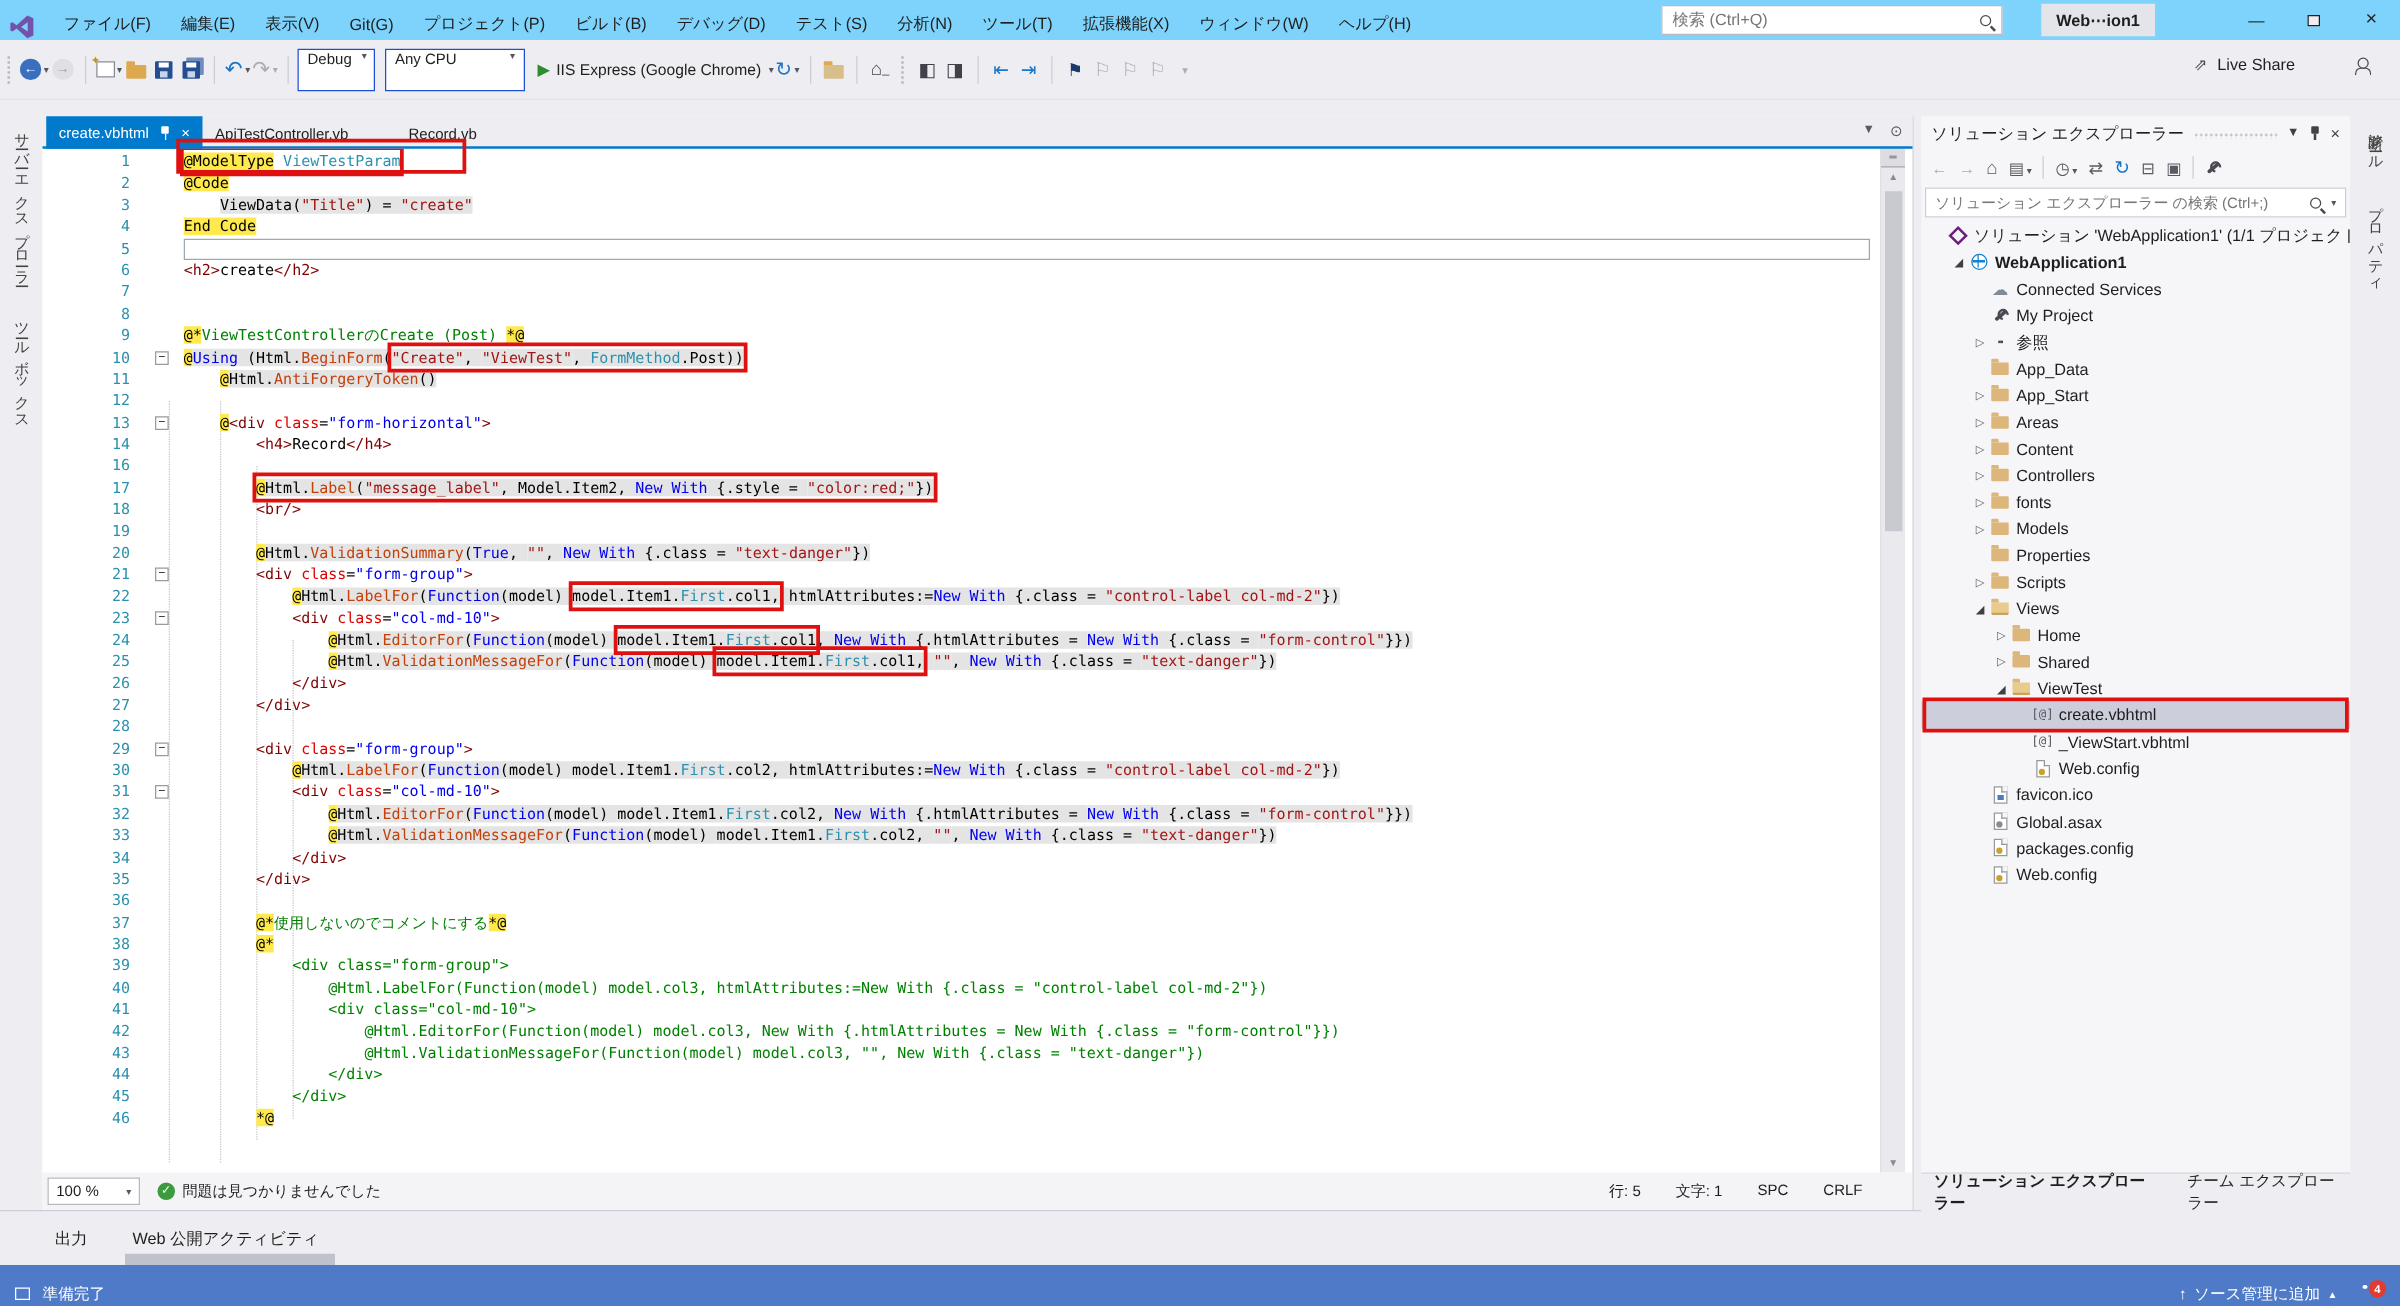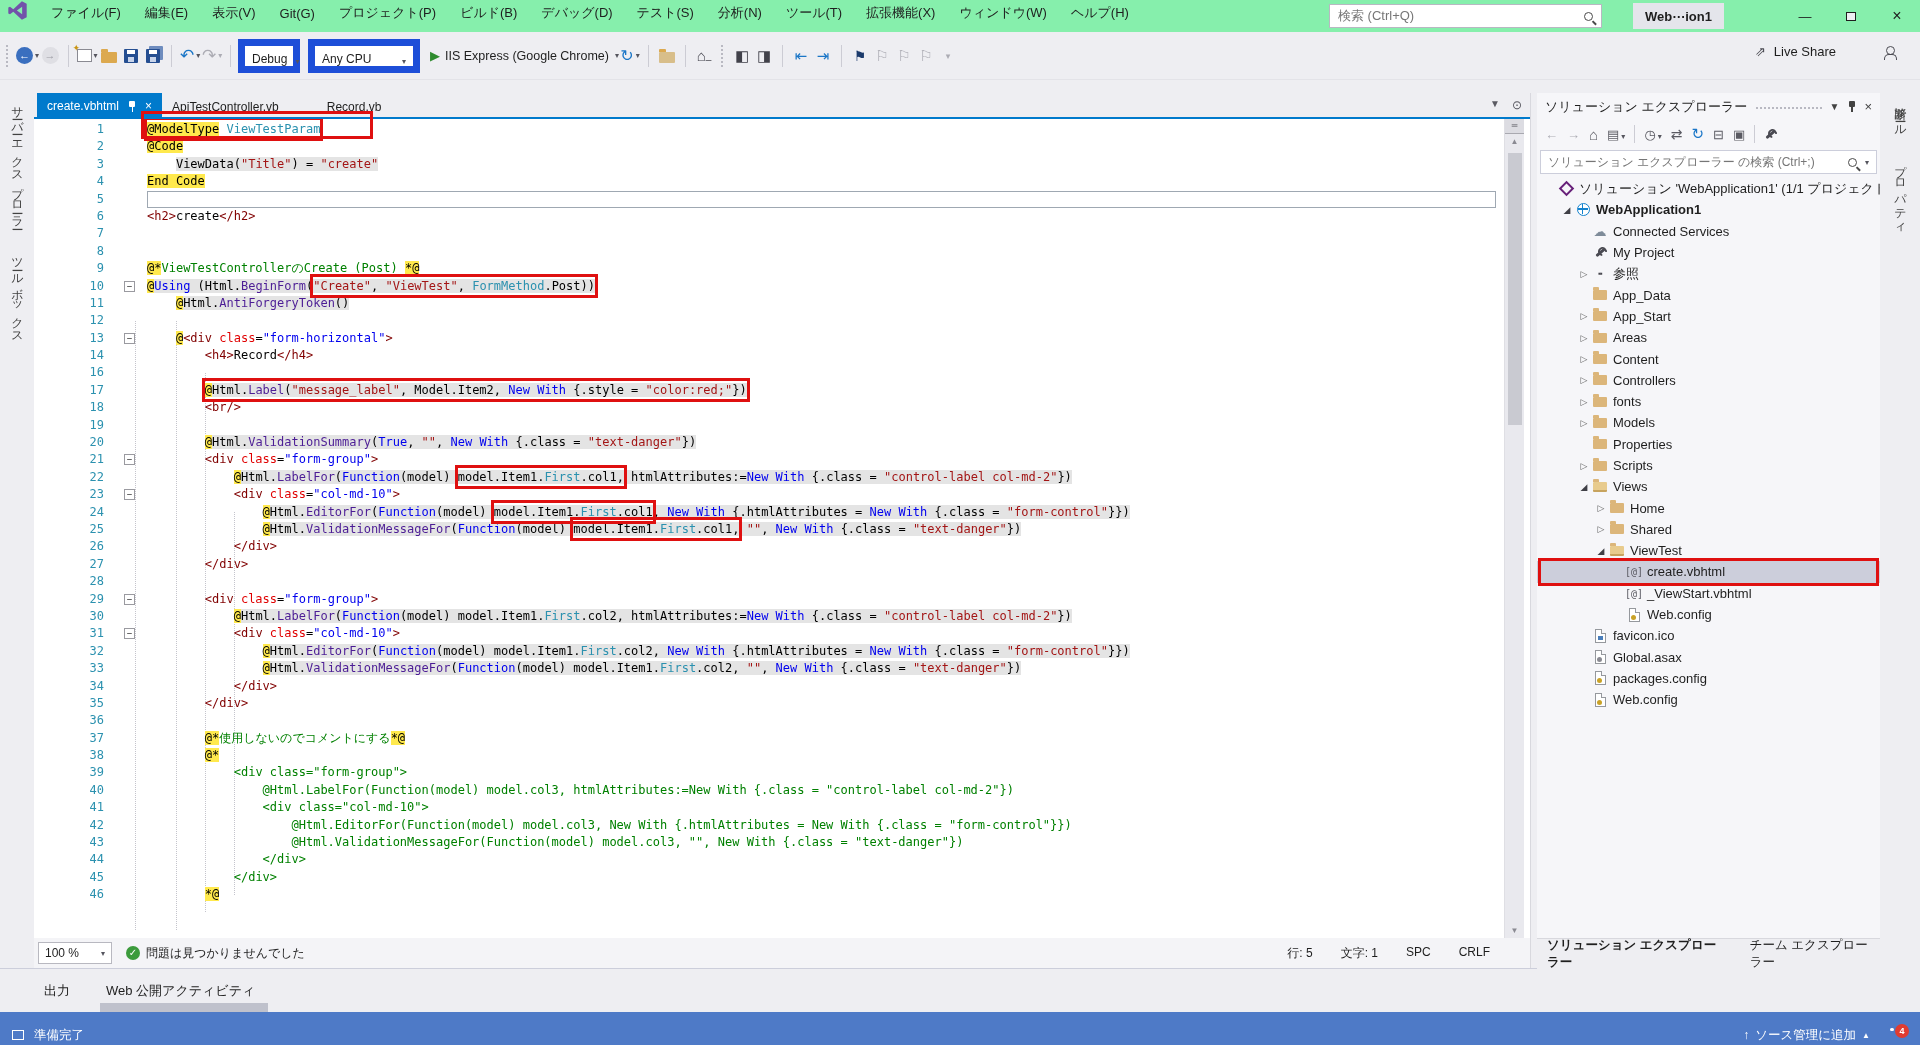--- a/index.html
+++ b/index.html
@@ -1,19 +1,19 @@
 <!DOCTYPE html>
 <html><head>
 <meta charset="utf-8">
 <style>
   *{margin:0;padding:0;box-sizing:border-box}
   html,body{width:1920px;height:1045px;overflow:hidden;font-family:"Liberation Sans",sans-serif;background:#EEEEF2;position:relative}
   .abs{position:absolute}
   
-  #titlebar{left:0;top:0;width:1920px;height:32px;background:#86efac;display:flex;align-items:flex-start}
+  #titlebar{left:0;top:0;width:1920px;height:32px;background:#7dd3fc;display:flex;align-items:flex-end}
   #vslogo{width:34px;display:flex;justify-content:center;align-items:center}
   #menu-items{display:flex;align-items:center;gap:2px;margin-left:6px}
   .mi{padding:4px 11px;font-size:13px;color:#1E1E1E;white-space:nowrap}
   #qsearch{position:absolute;left:1329px;top:4px;width:273px;height:24px;background:#fff;border:1px solid #B8B8C2;display:flex;align-items:center;padding:0 8px;color:#767676;font-size:13px}
   #qsearch .ph{flex:1}
   .mag{width:9px;height:9px;border:1.5px solid #4A4A4A;border-radius:50%;position:relative;flex:none}
   .mag::after{content:"";position:absolute;width:5px;height:1.5px;background:#4A4A4A;transform:rotate(45deg);left:7px;top:9px}
   #wintitle{position:absolute;left:1633px;top:3px;height:26px;padding:0 12px;display:flex;align-items:center;font-size:13px;font-weight:bold;color:#1E1E1E;background:#E4E5EB}
   #winbtns{position:absolute;right:0;top:0;height:32px;display:flex}
   .wb{width:46px;height:32px;display:flex;align-items:center;justify-content:center;color:#1E1E1E;font-size:13px}
@@ -30,21 +30,21 @@
   .dis{color:#ACACB4}
   .blue{color:#1B76C7}
   .newwin{width:15px;height:13px;border:1.5px solid #8A8A92;background:#fff;position:relative}
   .newwin::after{content:"✦";position:absolute;left:-5px;top:-7px;color:#C99413;font-size:9px}
   .tfolder{width:16px;height:11px;background:#DCA94F;border-radius:1px;position:relative;margin-top:3px}
   .tfolder::before{content:"";position:absolute;left:0;top:-3px;width:7px;height:3px;background:#DCA94F;border-radius:1px 1px 0 0}
   .save{width:14px;height:14px;background:#254E91;position:relative;border-radius:1px}
   .save::before{content:"";position:absolute;top:1px;left:3px;right:3px;height:4px;background:#fff}
   .save::after{content:"";position:absolute;bottom:1px;left:4px;right:4px;height:5px;background:#C8D4EA}
   .saveall{box-shadow:3px -3px 0 0 #6E8CBE}
-  .combo{height:34px;background:#fff;border:7px solid #1d4ed8;display:flex;align-items:flex-end;padding:0 7px;font-size:12px;color:#1E1E1E;gap:6px}
+  .combo{height:34px;background:#fff;border:1px solid #1d4ed8;display:flex;align-items:flex-start;padding:0 7px;font-size:12px;color:#1E1E1E;gap:6px}
   .combo .cv{flex:1;white-space:nowrap}
   .runlbl{font-size:12.5px;color:#1E1E1E;margin:0 4px 0 5px;white-space:nowrap}
   #livesharegrp{position:absolute;right:24px;top:44px;display:flex;align-items:center;gap:8px;color:#1E1E1E;font-size:13px}
   .person{width:12px;height:12px;position:relative}
   .person::before{content:"";position:absolute;left:2px;top:0;width:7px;height:7px;border:1.5px solid #4A4A52;border-radius:50%}
   .person::after{content:"";position:absolute;left:0;top:8px;width:11px;height:5px;border:1.5px solid #4A4A52;border-bottom:none;border-radius:5px 5px 0 0}
   
   #leftrail{left:0;top:80px;width:34px;height:932px;background:#EEEEF2;display:flex;flex-direction:column;align-items:center;gap:26px;padding-top:18px}
   .vtab{writing-mode:vertical-rl;font-size:12px;color:#424242;letter-spacing:1px;white-space:nowrap}
   #rightrail{left:1880px;top:80px;width:40px;height:932px;background:#EEEEF2;display:flex;flex-direction:column;align-items:center;gap:26px;padding-top:18px}
@@ -61,21 +61,21 @@
   .tclose{margin-left:4px;font-size:12px;color:#fff}
   #edtopicons{position:absolute;right:8px;top:5px;display:flex;gap:12px;color:#5A5A62;font-size:10px;z-index:2}
   #content{position:absolute;left:0;top:26px;width:100%;height:819px;background:#fff;overflow:hidden;font-family:"DejaVu Sans Mono",monospace;padding-top:2px}
   .cl{display:flex;height:17.4px;line-height:17.4px;font-size:12px;padding-right:34px}
   .ln{width:78px;padding-right:8px;text-align:right;color:#2B91AF;flex:none}
   .fold{width:35px;flex:none;position:relative}
   .fb{position:absolute;left:12px;top:3px;width:11px;height:11px;border:1px solid #9A9AA0;background:#fff;color:#333;font-size:9px;line-height:9px;text-align:center}
   .ct{flex:1 1 auto;position:relative;white-space:pre}
   .cur .ct{outline:1px solid #9FA8B2;outline-offset:-1px}
   .tk{white-space:pre}
-  .p{color:#000}.k{color:#0000EE}.t{color:#2B91AF}.s{color:#A31515}.m{color:#4c1d95}
+  .p{color:#000}.k{color:#0000EE}.t{color:#2B91AF}.s{color:#A31515}.m{color:#c2410c}
   .c{color:#008000}.h{color:#800000}.a{color:#E00000}.v{color:#0000EE}
   .y{background:#FFE94D;color:#000}
   .g{background:#E4E4E4}
   .rb{position:relative;display:inline-block}
   .rb::after{content:"";position:absolute;left:-3px;right:-3px;top:-4px;bottom:-3px;border:3px solid #DF1010;pointer-events:none;z-index:6}
   .guide{position:absolute;width:0;border-left:1px dotted #C4C4CC}
   #redbox1{position:absolute;left:107px;top:18px;width:232px;height:28px;border:3px solid #DF1010;z-index:9}
   
   #vscroll{position:absolute;left:1470px;top:26px;width:20px;height:819px;background:#E9E9EE;border-left:1px solid #DFDFE4}
   #vscroll .split{height:15px;background:#DCDCE2;border-bottom:1px solid #A9A9B0;text-align:center;font-size:8px;color:#55555C;line-height:14px}

